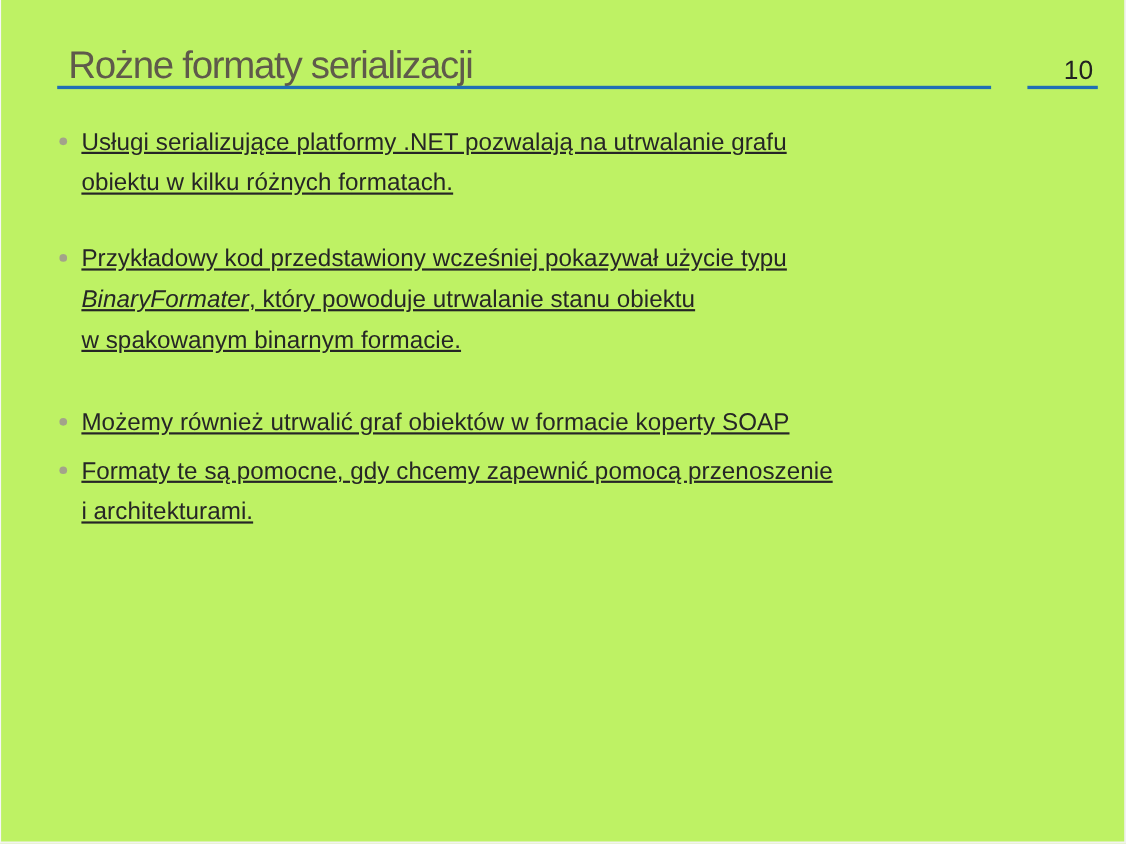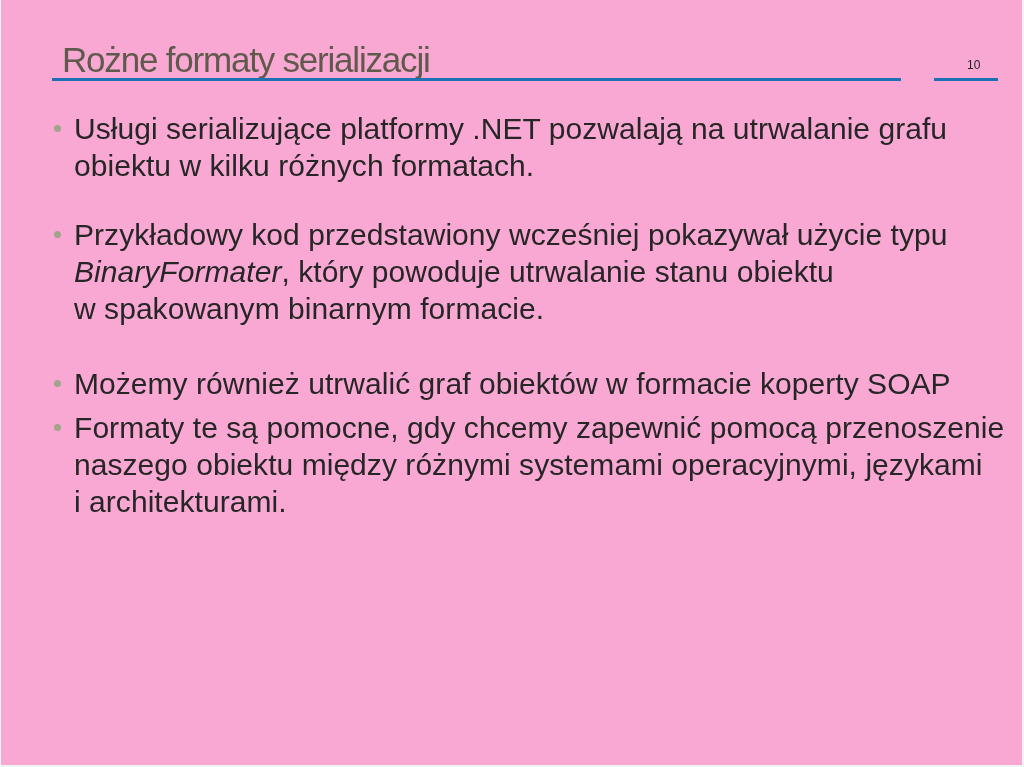--- a/index.html
+++ b/index.html
@@ -12,21 +12,21 @@
       height: 767px;
       position: relative;
       overflow: hidden;
       font-family: "Liberation Sans", sans-serif;
     }
     .slide {
       position: absolute;
       left: 0; top: 0;
       width: 1024px;
       height: 767px;
-      background: #f9a8d4;
+      background: #bef264;
       box-sizing: border-box;
       border-right: 2px solid #f1f1f1;
       border-bottom: 2px solid #f3f3f3;
       border-left: 1px solid #f6f6f6;
     }
     .title {
       position: absolute;
       left: 61px;
       top: 40px;
       font-family: "Liberation Sans", sans-serif;
@@ -41,21 +41,21 @@
       left: 51px;
       top: 78px;
       width: 849px;
       height: 3px;
       background: #1f6fb5;
     }
     .page-number {
       position: absolute;
       left: 966px;
       top: 53px;
-      font-size: 12px;
+      font-size: 24px;
       color: #222222;
       line-height: 24px;
     }
     .page-underline {
       position: absolute;
       left: 933px;
       top: 78px;
       width: 64px;
       height: 3px;
       background: #1f6fb5;
@@ -65,24 +65,25 @@
       left: 53px;
       top: 110px;
       width: 900px;
       margin: 0;
       padding: 0;
       list-style: none;
     }
     .bullet {
       position: relative;
       padding-left: 20px;
-      font-size: 30px;
+      font-size: 22px;
       line-height: 37px;
       color: #262626;
       letter-spacing: 0.05px;
+      text-decoration: underline;
     }
     .bullet .dot {
       position: absolute;
       left: 0;
       top: 15px;
       width: 7px;
       height: 7px;
       border-radius: 50%;
       background: #a3a38a;
     }
@@ -120,17 +121,16 @@
       <span class="line"><em>BinaryFormater</em><span>, który powoduje utrwalanie stanu obiektu</span></span>
       <span class="line">w spakowanym binarnym formacie.</span>
     </li>
     <li class="bullet b3">
       <span class="dot"></span>
       <span class="line">Możemy również utrwalić graf obiektów w formacie koperty SOAP</span>
     </li>
     <li class="bullet b4">
       <span class="dot"></span>
       <span class="line">Formaty te są pomocne, gdy chcemy zapewnić pomocą przenoszenie</span>
-      <span class="line">naszego obiektu między różnymi systemami operacyjnymi, językami</span>
       <span class="line">i architekturami.</span>
     </li>
   </ul>
 </div>
 
 </body></html>

